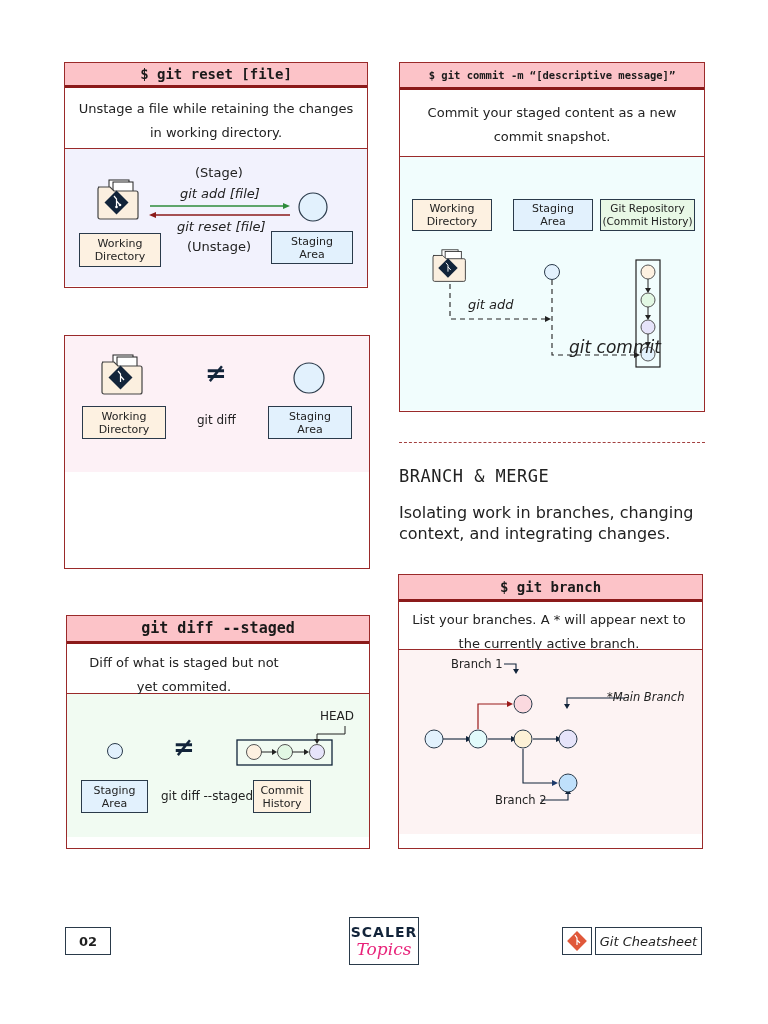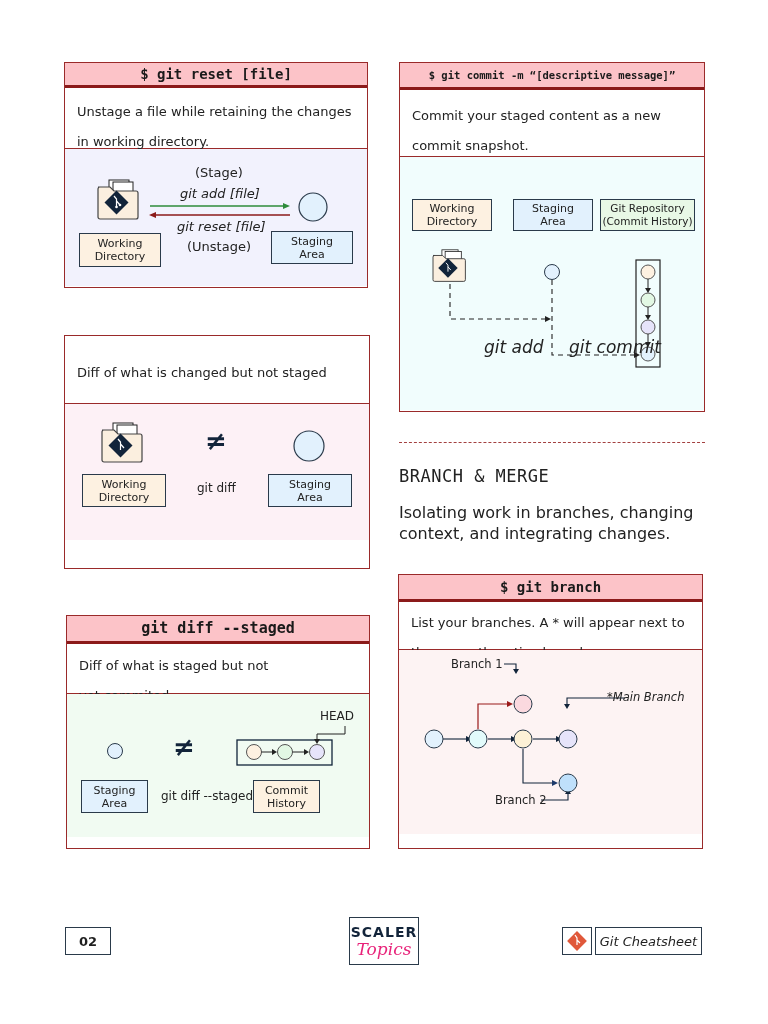--- a/index.html
+++ b/index.html
@@ -1,19 +1,19 @@
 <!DOCTYPE html>
 <html><head>
 <meta charset="utf-8">
 <style>
   * { box-sizing: border-box; margin: 0; padding: 0; }
   body { width: 768px; height: 1024px; background: #ffffff; position: relative; font-family: "DejaVu Sans", sans-serif; color: #1f1f1f; overflow: hidden; }
   .card { position: absolute; border: 1.5px solid #9a2a2a; background: #fff; }
   .card-head { background: #fcc3c8; border-bottom: 3px solid #8b1a1a; text-align: center; font-family: "DejaVu Sans Mono", monospace; font-weight: bold; color: #1a1a1a; }
-  .card-desc { background: #fff; border-bottom: 1.5px solid #9a2a2a; font-size: 13px; line-height: 30px; padding: 8px 12px; color: #222; }
+  .card-desc { background: #fff; border-bottom: 1.5px solid #9a2a2a; font-size: 13px; line-height: 24px; padding: 8px 12px; color: #222; text-align: center; }
   .card-body { position: relative; }
   .lbl { position: absolute; border: 1.3px solid #2a3a4a; font-size: 11px; line-height: 13px; text-align: center; display: flex; align-items: center; justify-content: center; color: #222; }
   .lbl.wd { background: #fdf1e1; }
   .lbl.sa { background: #e2f1fd; }
   .lbl.gr { background: #e8f8e6; }
   .lbl.ch { background: #fdf1e1; }
   .txt { position: absolute; font-size: 12px; color: #222; white-space: nowrap; }
   .it { font-style: italic; }
   svg { position: absolute; overflow: visible; }
   .foot-box { position: absolute; border: 1.3px solid #2a3a4a; background: #fff; display: flex; align-items: center; justify-content: center; }
@@ -81,27 +81,26 @@
       <g fill="#222">
         <polygon points="248,136 245,131 251,131"></polygon>
           <polygon points="248,163 245,158 251,158"></polygon>
           <polygon points="248,190 245,185 251,185"></polygon>
       </g>
       <path d="M50 127 V162 H147" fill="none" stroke="#222" stroke-width="1.1" stroke-dasharray="5,4"></path>
       <polygon points="151,162 145,159 145,165" fill="#222"></polygon>
       <path d="M152 123 V198 H236" fill="none" stroke="#222" stroke-width="1.1" stroke-dasharray="5,4"></path>
       <polygon points="240,198 234,195 234,201" fill="#222"></polygon>
     </svg>
-    <div class="txt it" style="left:84px; top:140px; font-size:17px;margin-top:40px;">git add</div>
+    <div class="txt it" style="left:68px; top:140px; font-size:13px;">git add</div>
     <div class="txt it" style="left:169px; top:180px; font-size:17px;">git commit</div>
   </div>
 </div>
 
 <div class="card" style="left:64px; top:335px; width:306px; height:234px;">
-  <div class="card-desc" style="height:68px; padding-top:22px;">Diff of what is changed but not staged</div>
   <div class="card-body" style="background:#fdf1f6; height:136px;">
     <svg width="48" height="42" style="left:34px; top:18px;" viewBox="0 0 48 42">
       <rect x="14" y="1" width="20" height="14" fill="#fff" stroke="#222" stroke-width="1"></rect>
       <rect x="18" y="3" width="20" height="14" fill="#fff" stroke="#222" stroke-width="1"></rect>
       <path d="M3 8 h12 l4 4 h22 a2 2 0 0 1 2 2 v24 a2 2 0 0 1 -2 2 h-36 a2 2 0 0 1 -2 -2 v-28 a2 2 0 0 1 2 -2z" fill="#fbefdf" stroke="#444" stroke-width="1.2"></path>
       <rect x="13" y="15" width="17" height="17" transform="rotate(45 21.5 23.5)" fill="#12243a"></rect>
       <path d="M19 17 L21.5 20 L21.5 28 M21.5 22 L25 26" stroke="#fff" stroke-width="1.2" fill="none"></path>
     </svg>
     <div class="txt" style="left:140px; top:22px; font-size:26px; font-weight:bold; color:#12243a;">≠</div>
     <svg width="34" height="34" style="left:227px; top:25px;">
@@ -129,21 +128,21 @@
       <line x1="26.5" y1="40" x2="39" y2="40" stroke="#222" stroke-width="1"></line>
       <polygon points="42,40 37,37 37,43" fill="#222"></polygon>
       <line x1="57.5" y1="40" x2="71" y2="40" stroke="#222" stroke-width="1"></line>
       <polygon points="74,40 69,37 69,43" fill="#222"></polygon>
       <path d="M110 14 V22 H82 V28" fill="none" stroke="#222" stroke-width="1"></path>
       <polygon points="82,32 79,27 85,27" fill="#222"></polygon>
     </svg>
     <div class="txt" style="left:253px; top:15px; font-size:12px;">HEAD</div>
     <div class="lbl sa" style="left:14px; top:86px; width:67px; height:33px; padding:0 12px;">Staging Area</div>
     <div class="txt" style="left:94px; top:95px; font-size:12px;">git diff --staged</div>
-    <div class="lbl ch" style="left:186px; top:86px; width:67px; height:33px; padding:8px 12px;">Commit History</div>
+    <div class="lbl ch" style="left:186px; top:86px; width:58px; height:33px; padding:8px 12px;">Commit History</div>
   </div>
 </div>
 
 <div style="position:absolute; left:399px; top:442px; width:306px; border-top:1.5px dashed #a34040;"></div>
 <div style="position:absolute; left:399px; top:466px; font-family:'DejaVu Sans Mono', monospace; font-size:17px; letter-spacing:0.5px; color:#222;">BRANCH &amp; MERGE</div>
 <div style="position:absolute; left:399px; top:502px; width:310px; font-size:16px; line-height:21px; color:#222;">Isolating work in branches, changing context, and integrating changes.</div>
 
 <div class="card" style="left:398px; top:574px; width:305px; height:275px;">
   <div class="card-head" style="height:27px; line-height:24px; font-size:14px;">$ git branch</div>
   <div class="card-desc" style="height:48px; padding-top:6px; padding-right:15px;">List your branches. A * will appear next to the currently active branch.</div>

